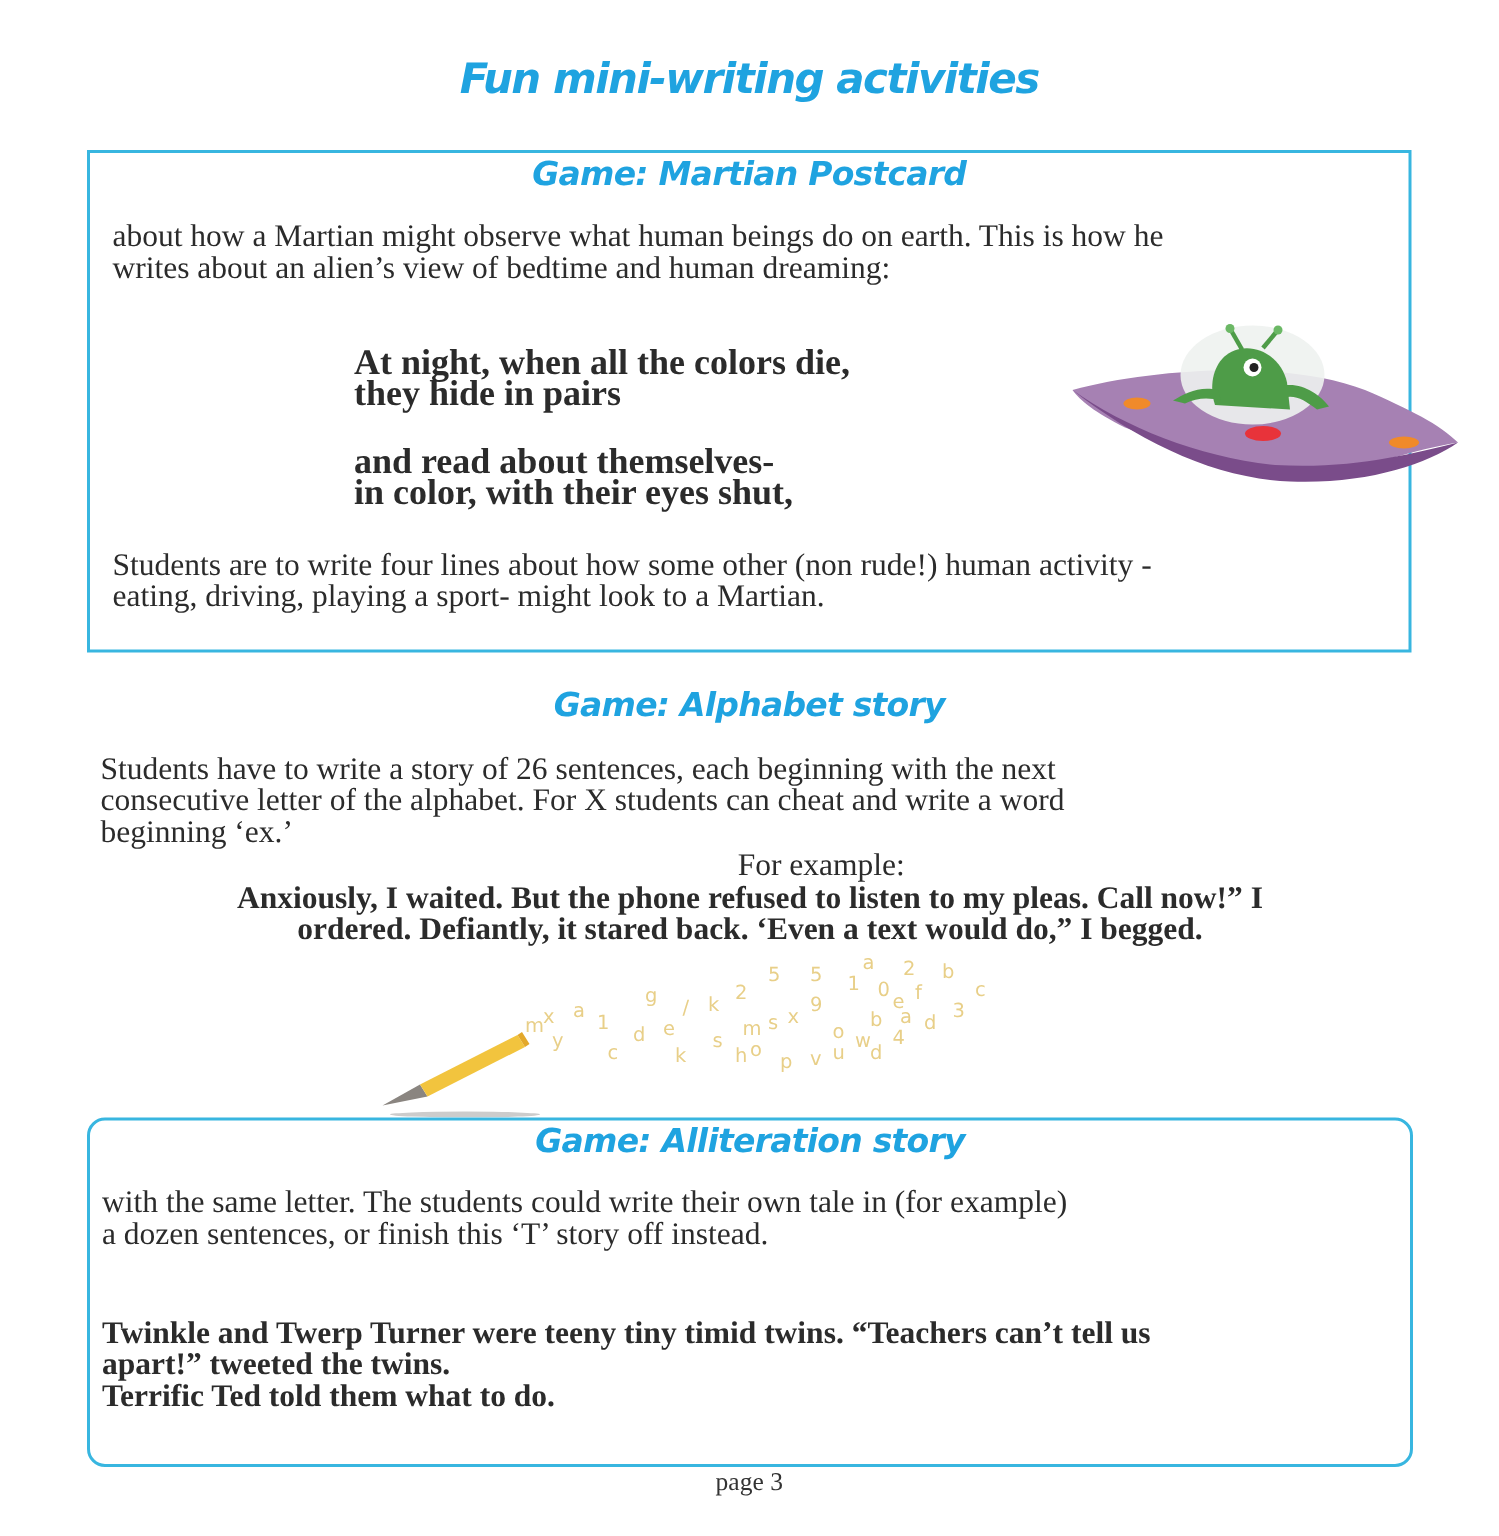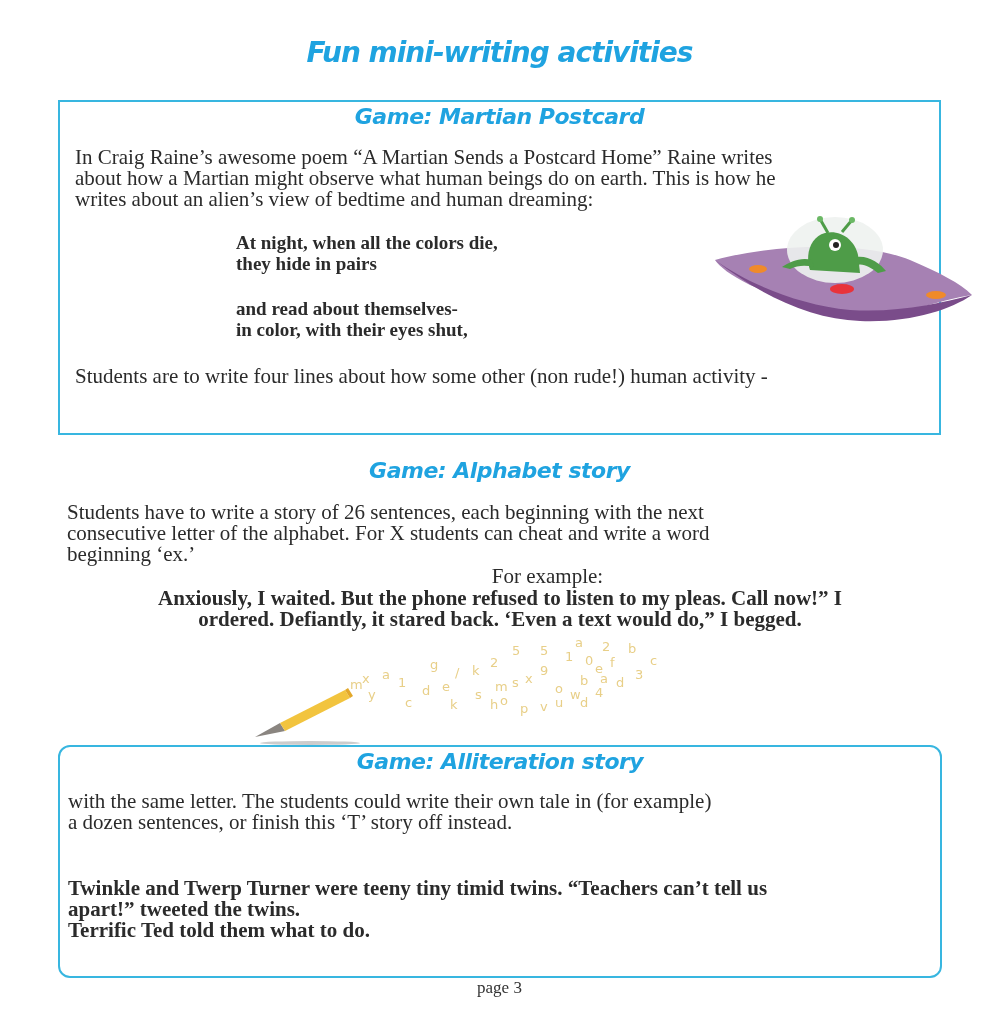--- a/index.html
+++ b/index.html
@@ -9,48 +9,48 @@
          letter-spacing: -0.5px; font-style: italic; }
   .page-title { position: absolute; left: 0; width: 999px; top: 36px; text-align: center;
                 font-size: 28px; letter-spacing: -1px; }
   .box { position: absolute; border: 2px solid #38b6e0; box-sizing: border-box; }
   .box1 { left: 58px; top: 100px; width: 883px; height: 335px; }
   .box2 { left: 58px; top: 745px; width: 884px; height: 233px; border-radius: 12px; }
   .game-title { position: absolute; left: 0; right: 0; text-align: center; font-size: 22px; }
   .para { position: absolute; font-size: 21px; line-height: 21px; margin: 0; }
   .bold { font-weight: bold; }
   .center { text-align: center; }
-  .poem { position: absolute; left: 236px; font-size: 19px; line-height: 21px; font-weight: bold; }
+  .poem { position: absolute; left: 236px; font-size: 24px; line-height: 21px; font-weight: bold; }
   .ufo { position: absolute; left: 710px; top: 215px; width: 265px; height: 115px; }
   .scribble { position: absolute; left: 250px; top: 635px; width: 420px; height: 110px; }
   .scribble .letter { position: absolute; color: #e8cf88; font-family: "DejaVu Sans", sans-serif; font-size: 13px; }
   .page-num { position: absolute; left: 0; width: 999px; top: 978px; text-align: center; font-size: 17px; color: #333; }
 </style>
 </head>
 <body>
 
 <div class="fun page-title">Fun mini-writing activities</div>
 
 <div class="box box1">
   <div class="fun game-title" style="top:2px;">Game:  Martian Postcard</div>
   <div class="para" style="left:15px; top:45px;">
-    <div>In Craig Raine’s awesome poem “A Martian Sends a Postcard Home” Raine writes</div>
     <div>about how a Martian might observe what human beings do on earth. This is how he</div>
     <div>writes about an alien’s view of bedtime and human dreaming:</div>
   </div>
   <div class="poem" style="left:176px; top:130px;">
     <div>At night, when all the colors die,</div>
     <div>they hide in pairs</div>
   </div>
   <div class="poem" style="left:176px; top:196px;">
     <div>and read about themselves-</div>
     <div>in color, with their eyes shut,</div>
   </div>
   <div class="para" style="left:15px; top:264px;">
     <div>Students are to write four lines about how some other (non rude!) human activity -</div>
+    <div>eating, driving, playing a sport- might look to a Martian.</div>
   </div>
 </div>
 
 <svg class="ufo" viewBox="0 0 265 115">
   <path d="M5,45 C60,30 150,25 200,45 C230,58 250,68 262,80 C230,85 210,95 170,100 C120,105 80,85 40,70 C20,60 10,52 5,45 Z" fill="#a681b3"></path>
   <path d="M5,45 C40,70 90,90 140,95 C190,98 230,88 262,80 C240,95 200,108 150,106 C100,104 50,80 5,45 Z" fill="#7a4c8a"></path>
   <ellipse cx="125" cy="35" rx="48" ry="33" fill="#eef2ef" opacity="0.9"></ellipse>
   <path d="M100,55 C95,40 100,22 115,18 C130,14 145,25 148,40 L150,58 Z" fill="#4e9c48"></path>
   <path d="M102,45 C90,42 80,47 72,52 L80,54 C88,50 96,50 104,52 Z" fill="#4e9c48"></path>
   <path d="M146,42 C158,40 170,48 176,56 L168,58 C160,52 154,48 146,50 Z" fill="#4e9c48"></path>

